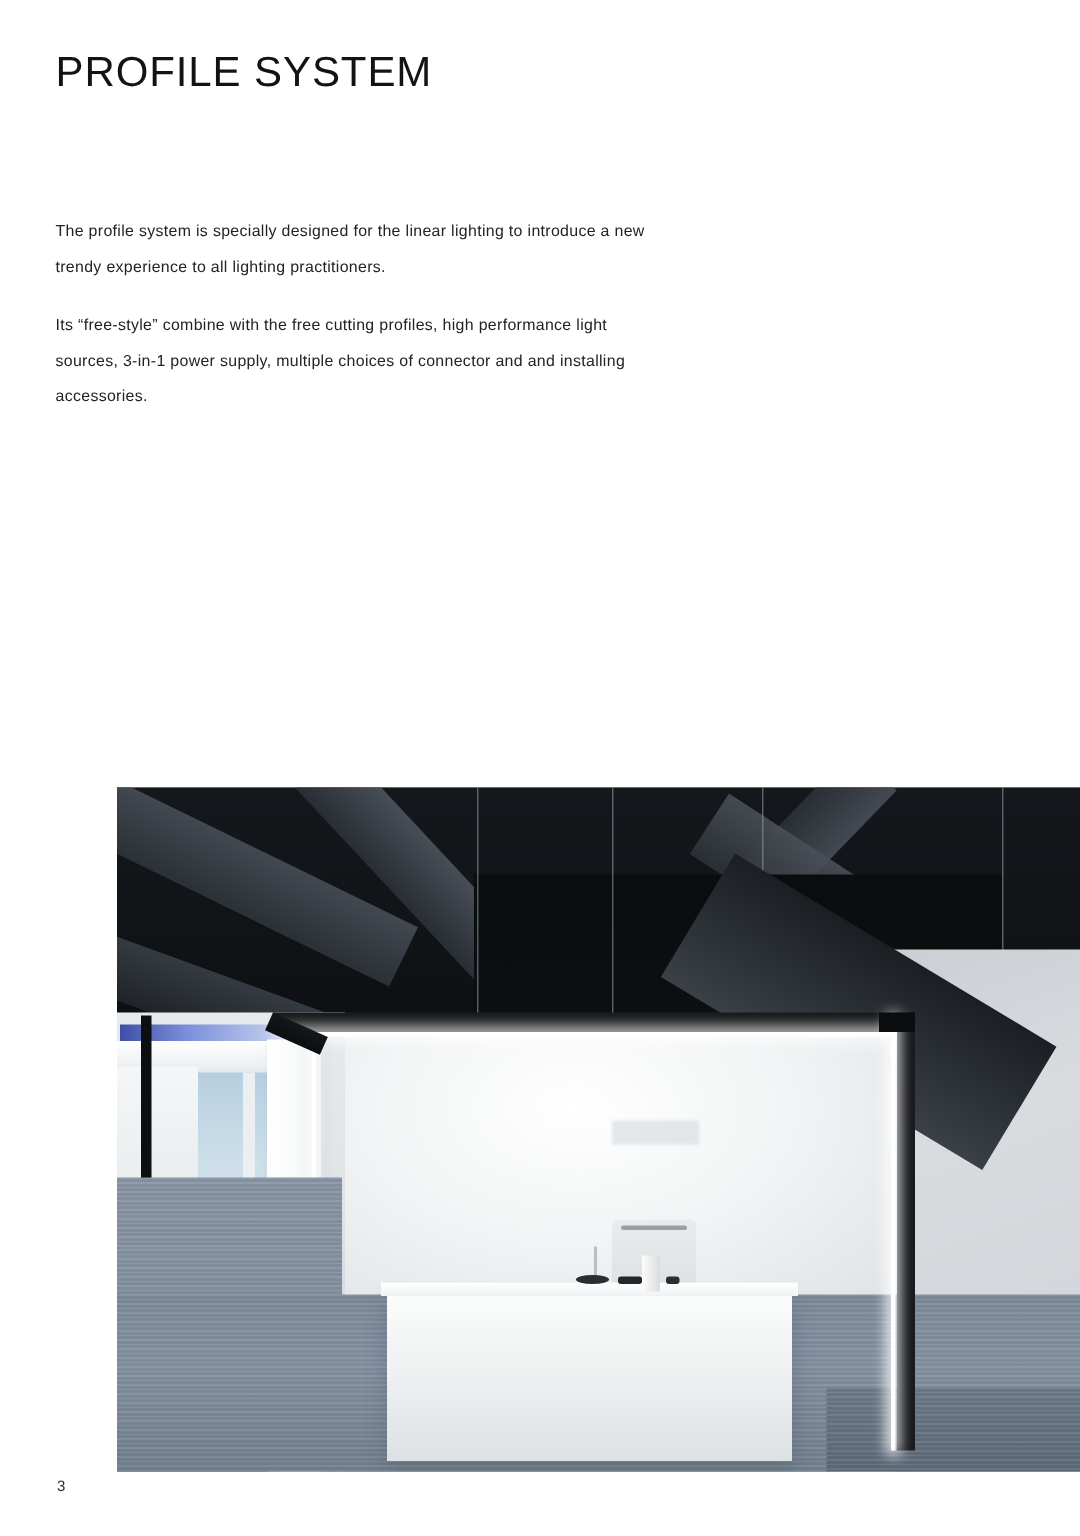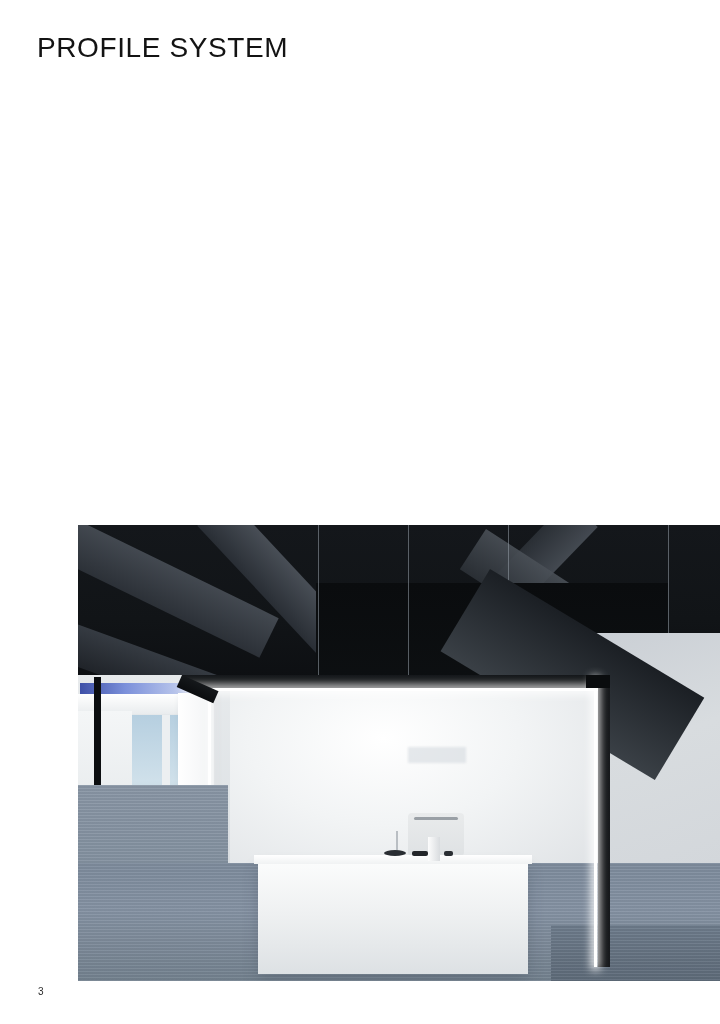--- a/index.html
+++ b/index.html
@@ -432,20 +432,22 @@
   }
 </style>
 </head>
 <body>
 
 <div class="page">
 
   <h1 class="page-title">PROFILE SYSTEM</h1>
 
   <div class="body-copy">
+    <p class="para">The profile system is specially designed for the linear lighting to introduce a new trendy experience to all lighting practitioners.</p>
+    <p class="para">Its “free-style” combine with the free cutting profiles, high performance light sources, 3-in-1 power supply, multiple choices of connector and and installing accessories.</p>
   </div>
 
   <figure class="photo" aria-label="Modern office reception lobby with a black suspended linear lighting profile forming an L shape across the white wall, a white reception desk with a monitor, dark concrete beamed ceiling and blue-grey carpet">
     <div class="photo-inner">
 
       <div class="ceiling">
         <div class="beam beam-a"></div>
         <div class="beam beam-b"></div>
         <div class="beam beam-c"></div>
         <div class="beam beam-d"></div>

